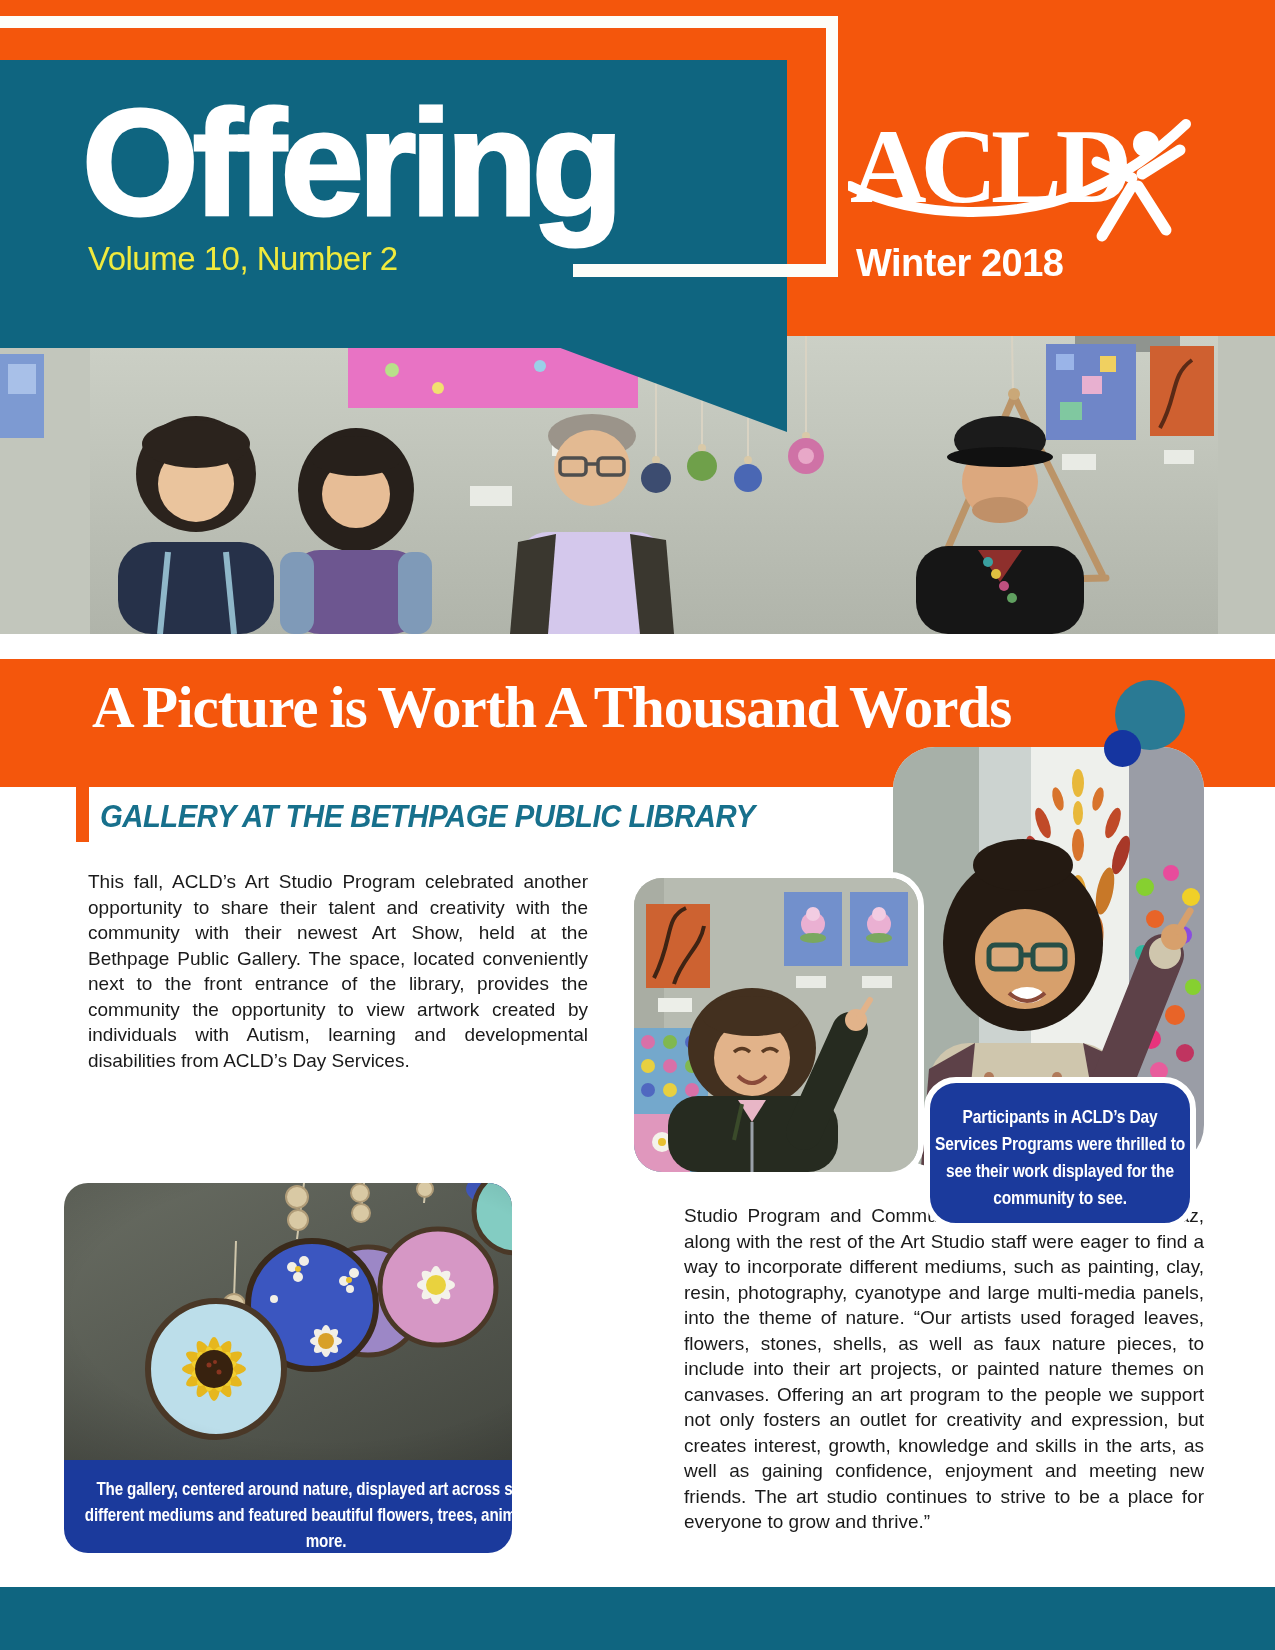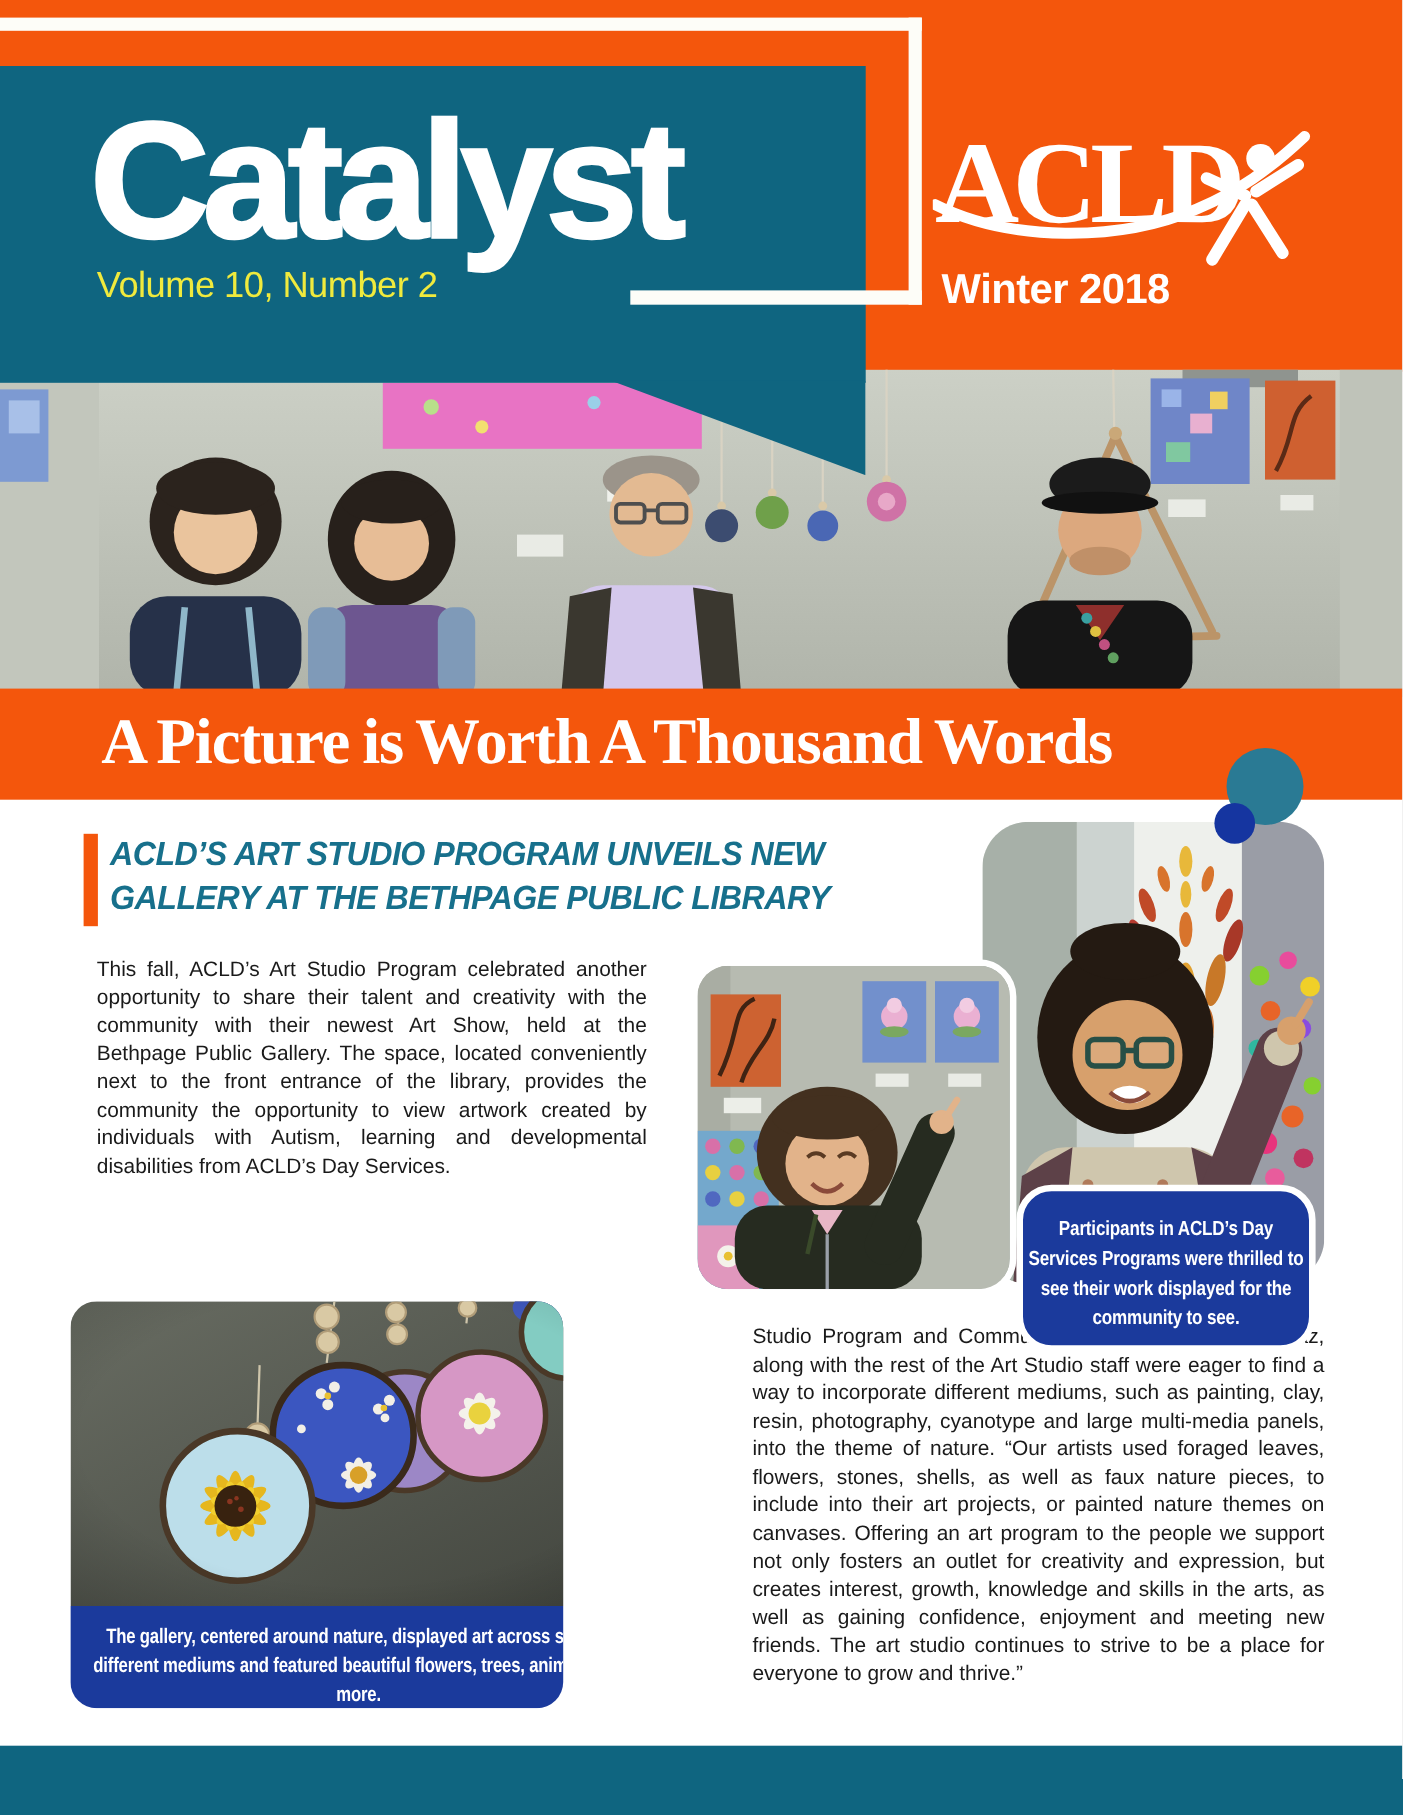--- a/index.html
+++ b/index.html
@@ -21,21 +21,21 @@
   .masthead{
     position:absolute;left:82px;top:88px;z-index:4;color:#fff;
     font-size:150px;font-weight:bold;letter-spacing:-6px;line-height:1;
     -webkit-text-stroke:3px #ffffff;
   }
   .volume{position:absolute;left:88px;top:240px;z-index:4;color:var(--yellow,#f0ea3d);
     font-size:33px;font-weight:normal;letter-spacing:-0.5px;}
   .logo-wrap{position:absolute;left:848px;top:96px;width:345px;height:152px;z-index:4;}
   .edition{position:absolute;left:856px;top:242px;z-index:4;color:#fff;font-size:38px;font-weight:bold;letter-spacing:-0.5px;}
   
-  .banner{position:absolute;left:0;top:626px;width:1275px;height:101px;background:var(--orange,#f4560c);z-index:2;text-align:right;}
+  .banner{position:absolute;left:0;top:659px;width:1275px;height:128px;background:var(--orange,#f4560c);z-index:2;text-align:right;}
   .banner-title{
     position:absolute;left:92px;top:0;height:99px;line-height:96px;color:#fff;
     font-family:"Liberation Serif","DejaVu Serif",serif;font-weight:bold;
     font-size:59px;letter-spacing:-1px;word-spacing:-2px;white-space:nowrap;
   }
   .circle{position:absolute;border-radius:50%;}
   .circle.teal{left:1115px;top:680px;width:70px;height:70px;background:var(--circle-teal,#2a7a94);z-index:6;}
   .circle.blue{left:1104px;top:730px;width:37px;height:37px;background:var(--circle-blue,#1535a0);z-index:7;}
   
   .head-bar{position:absolute;left:76px;top:758px;width:13px;height:84px;background:var(--orange,#f4560c);}
@@ -171,21 +171,21 @@
       <circle cx="1004" cy="250" r="5" fill="#c05080"></circle>
         <circle cx="1012" cy="262" r="5" fill="#60a060"></circle>
     </svg>
   </div>
 
   <div class="teal-box"></div>
   <div class="teal-wedge"></div>
   <div class="wstrip top"></div>
   <div class="wstrip right"></div>
   <div class="wstrip bottom"></div>
-  <div class="masthead">Catalyst</div>
+  <div class="masthead">Offering</div>
   <div class="volume">Volume 10, Number 2</div>
 
   <div class="logo-wrap">
     <svg width="345" height="152" viewBox="0 0 345 152">
       <text x="2" y="106" font-family="Liberation Serif, DejaVu Serif, serif" font-size="106" font-weight="bold" fill="#ffffff" letter-spacing="-6">ACLD</text>
       <path d="M2,90 C70,124 170,124 240,94 C278,78 306,58 338,28" stroke="#ffffff" stroke-width="10" fill="none" stroke-linecap="round"></path>
       <g stroke="#ffffff" stroke-width="11" stroke-linecap="round">
         <line x1="254" y1="140" x2="284" y2="90"></line>
         <line x1="318" y1="134" x2="290" y2="90"></line>
         <line x1="249" y1="66" x2="284" y2="82"></line>

